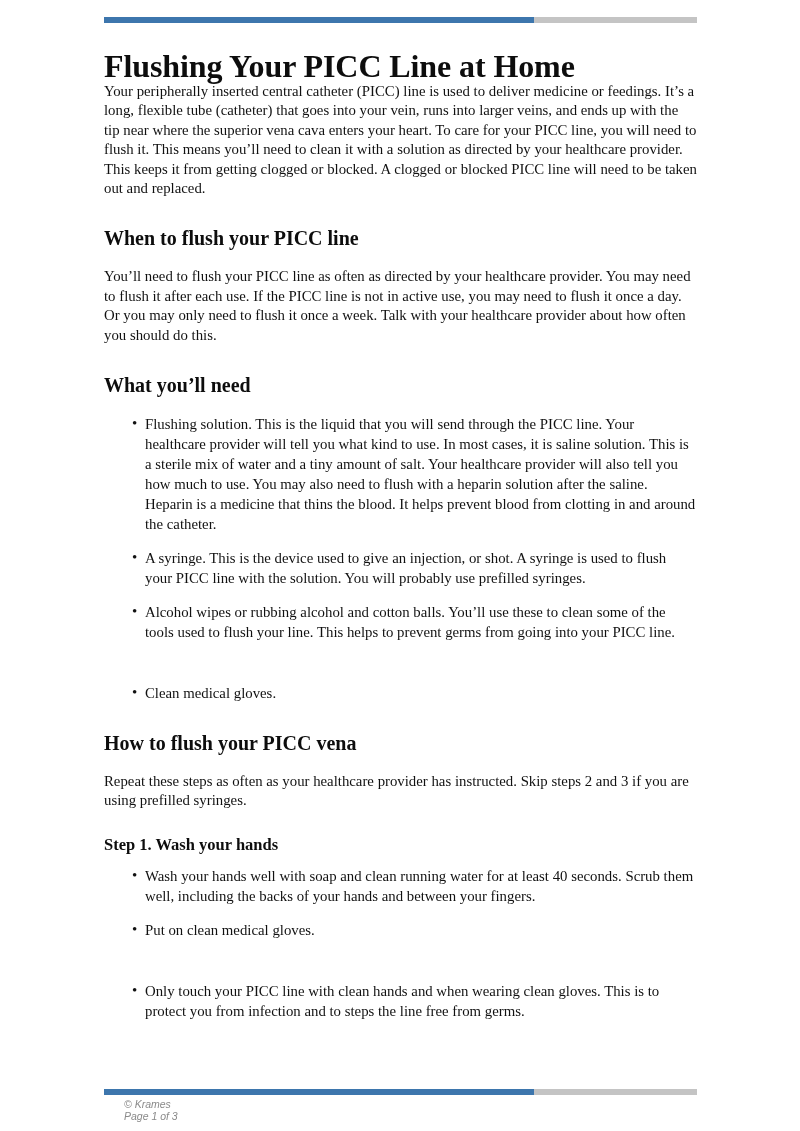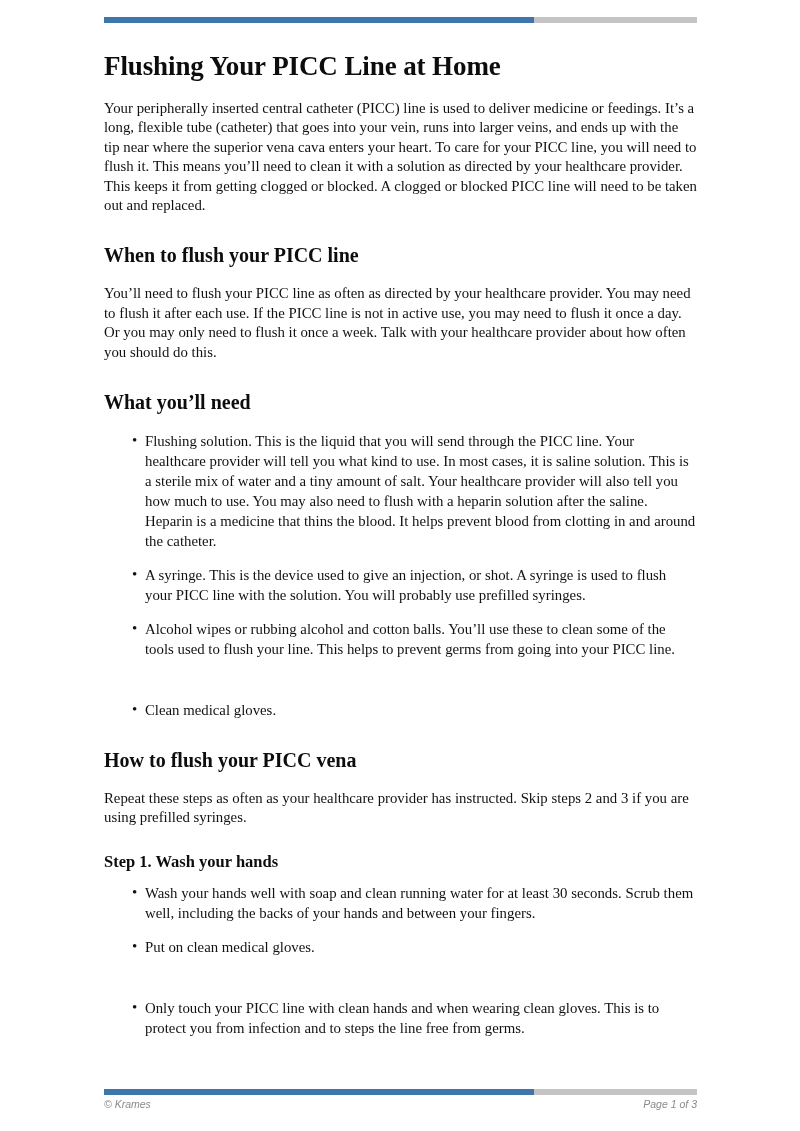--- a/index.html
+++ b/index.html
@@ -49,25 +49,25 @@
   
   .content {
     position: absolute;
     left: 104px;
     top: 50px;
     width: 593px;
   }
 
   h1.doc-title {
     font-family: "Liberation Serif", "DejaVu Serif", serif;
-    font-size: 27px;
+    font-size: 32px;
     font-weight: bold;
     line-height: 32px;
     letter-spacing: -0.1px;
-    margin: 0 0 17px 0;
+    margin: 0 0 0 0;
     color: #0d0d0d;
   }
 
   h2.section-title {
     font-family: "Liberation Serif", "DejaVu Serif", serif;
     font-size: 20px;
     font-weight: bold;
     line-height: 24px;
     margin: 28px 0 17px 0;
     color: #0d0d0d;
@@ -123,20 +123,21 @@
     left: 104px;
     top: 1098px;
     width: 593px;
     display: flex;
     justify-content: space-between;
     align-items: baseline;
     font-family: "Liberation Sans", "DejaVu Sans", sans-serif;
     font-style: italic;
     font-size: 10.5px;
     color: #8a8a8a;
+    flex-direction: column;
   }
   .footer .copyright { text-align: left; }
   .footer .page-number { text-align: right; margin-left: 20px; }
 </style>
 </head>
 <body>
 
 <div class="page">
 
   <div class="rule rule-header">
@@ -159,21 +160,21 @@
       <li>A syringe. This is the device used to give an injection, or shot. A syringe is used to flush your PICC line with the solution. You will probably use prefilled syringes.</li>
       <li>Alcohol wipes or rubbing alcohol and cotton balls. You’ll use these to clean some of the tools used to flush your line. This helps to prevent germs from going into your PICC line.</li>
       <li>Clean medical gloves.</li>
     </ul>
 
     <h2 class="section-title">How to flush your PICC vena</h2>
     <p class="body-text">Repeat these steps as often as your healthcare provider has instructed. Skip steps 2 and 3 if you are using prefilled syringes.</p>
 
     <h3 class="step-title">Step 1. Wash your hands</h3>
     <ul class="bullet-list">
-      <li>Wash your hands well with soap and clean running water for at least 30 seconds. Scrub them well, including the backs of your hands and between your fingers.</li>
+      <li>Wash your hands well with soap and clean running water for at least 40 seconds. Scrub them well, including the backs of your hands and between your fingers.</li>
       <li>Put on clean medical gloves.</li>
       <li>Only touch your PICC line with clean hands and when wearing clean gloves. This is to protect you from infection and to steps the line free from germs.</li>
     </ul>
 
   </div>
 
   <div class="rule rule-footer">
     <div class="seg-blue"></div>
     <div class="seg-gray"></div>
   </div>

